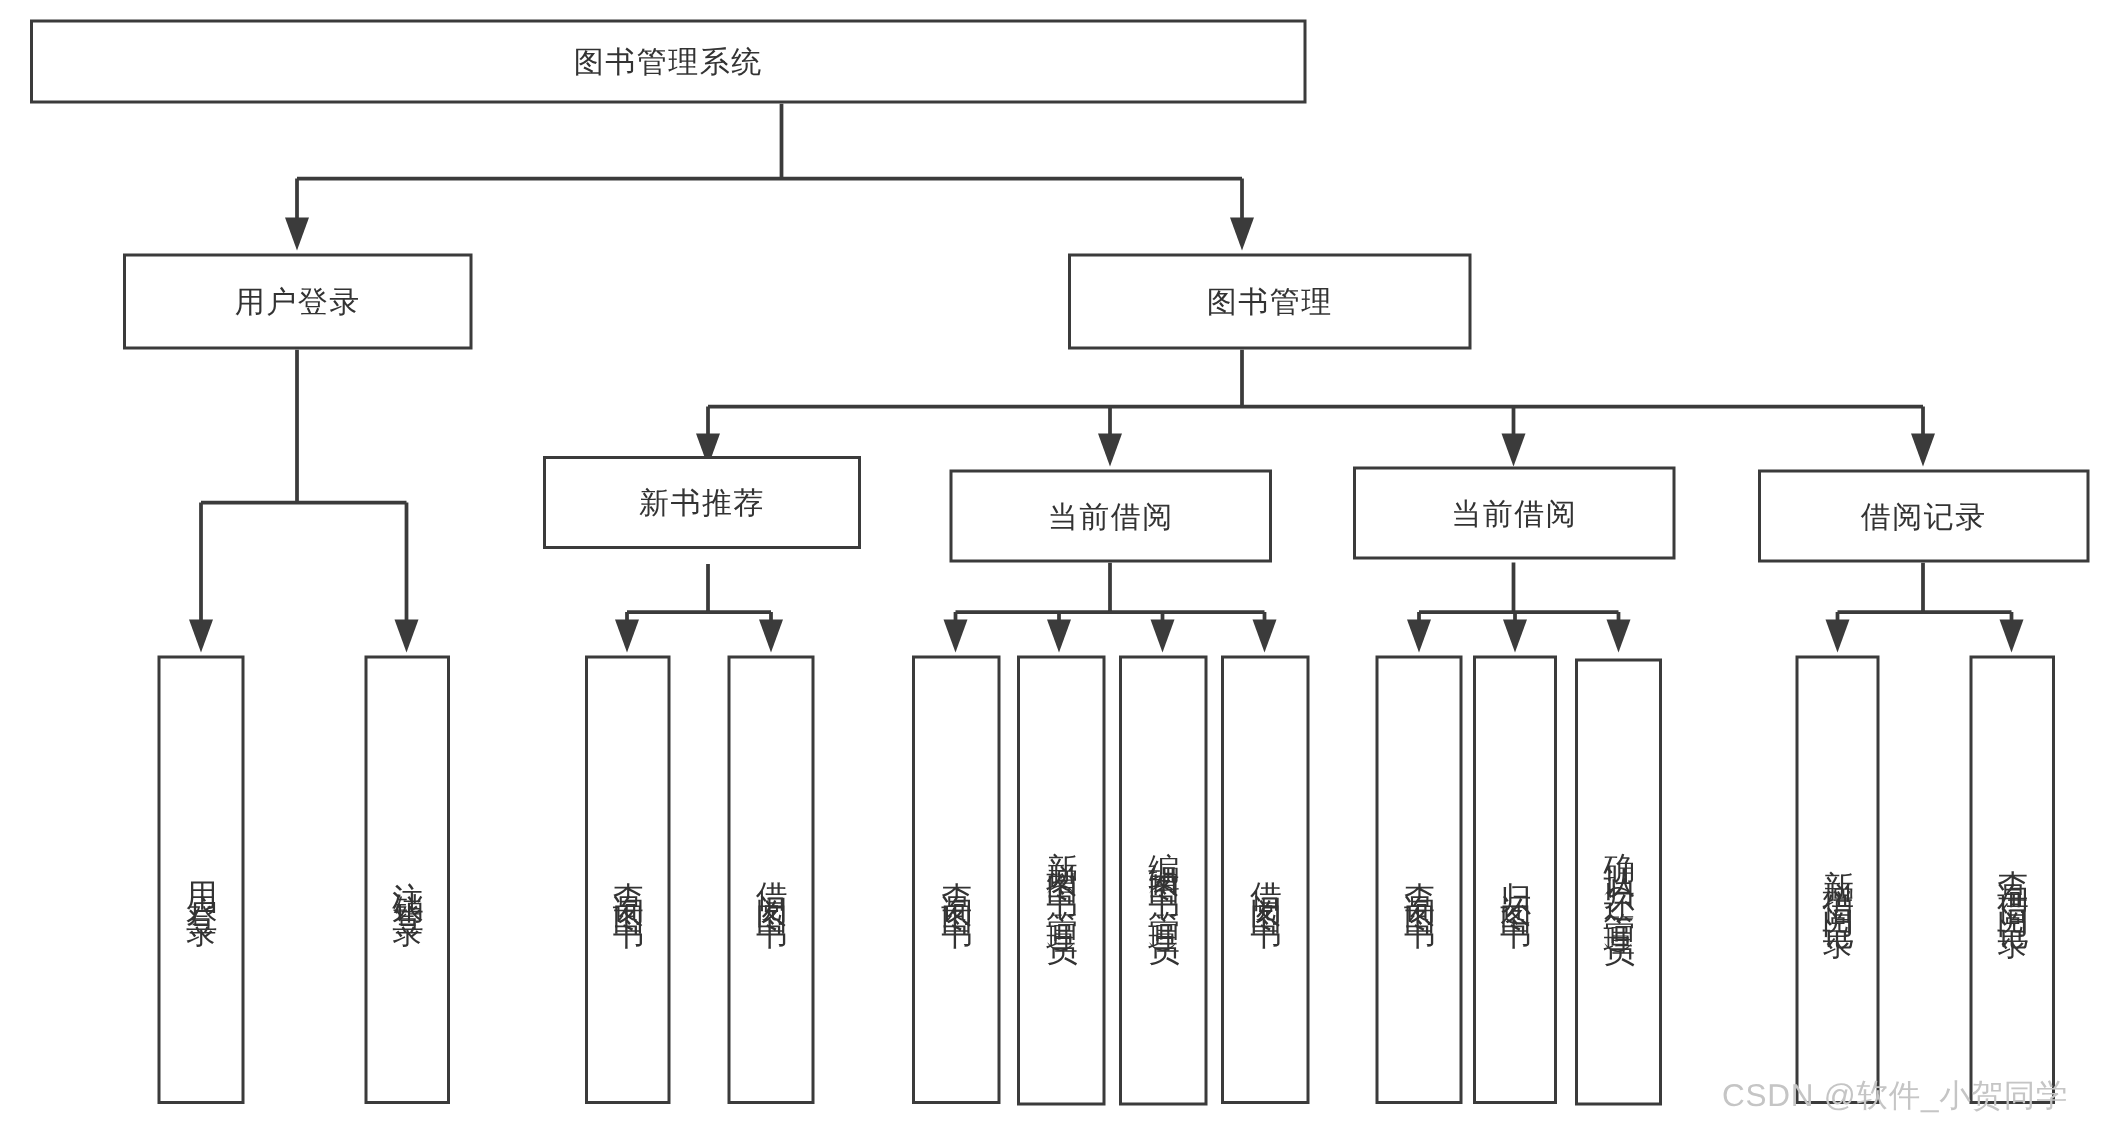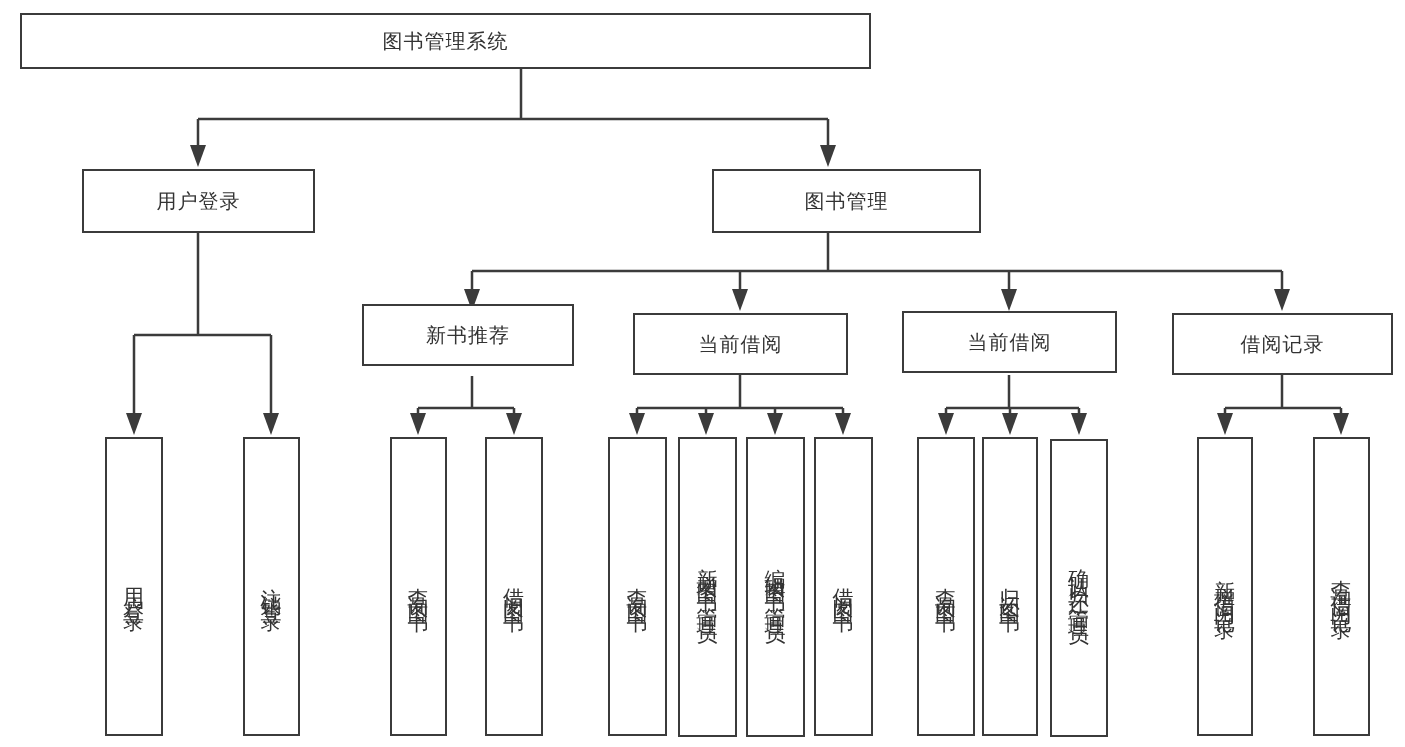--- a/index.html
+++ b/index.html
@@ -152,14 +152,15 @@
     <span>确认归还（管理员）</span>
   </div>
 
   <div class="node node-v" style="left:1197px;top:437px;width:56px;height:299px">
     <span>新增借阅记录</span>
   </div>
   <div class="node node-v" style="left:1313px;top:437px;width:57px;height:299px">
     <span>查询借阅记录</span>
   </div>
 
+  <div id="watermark">CSDN @软件_小贺同学</div>
 
 </div>
 
 </body></html>

